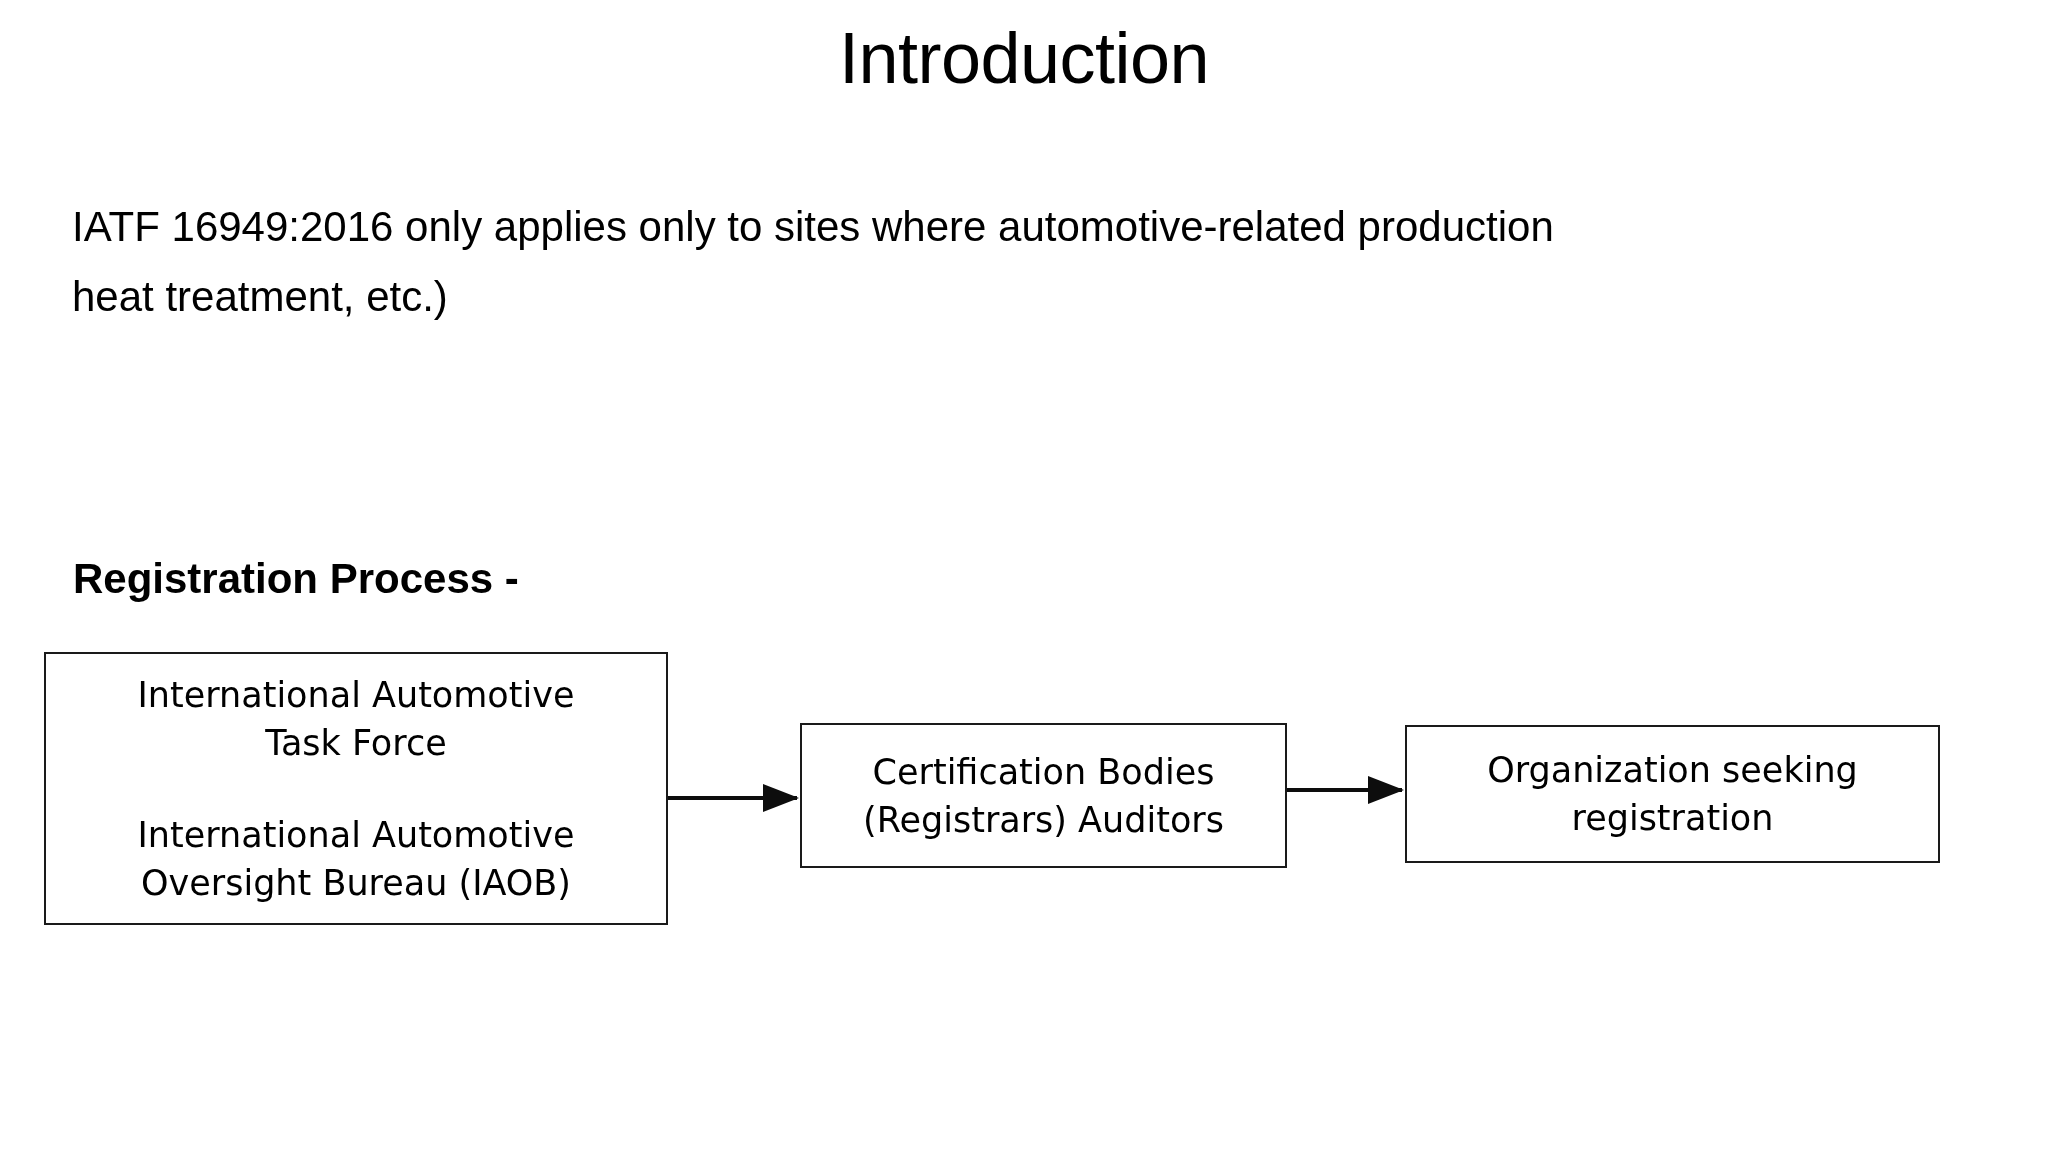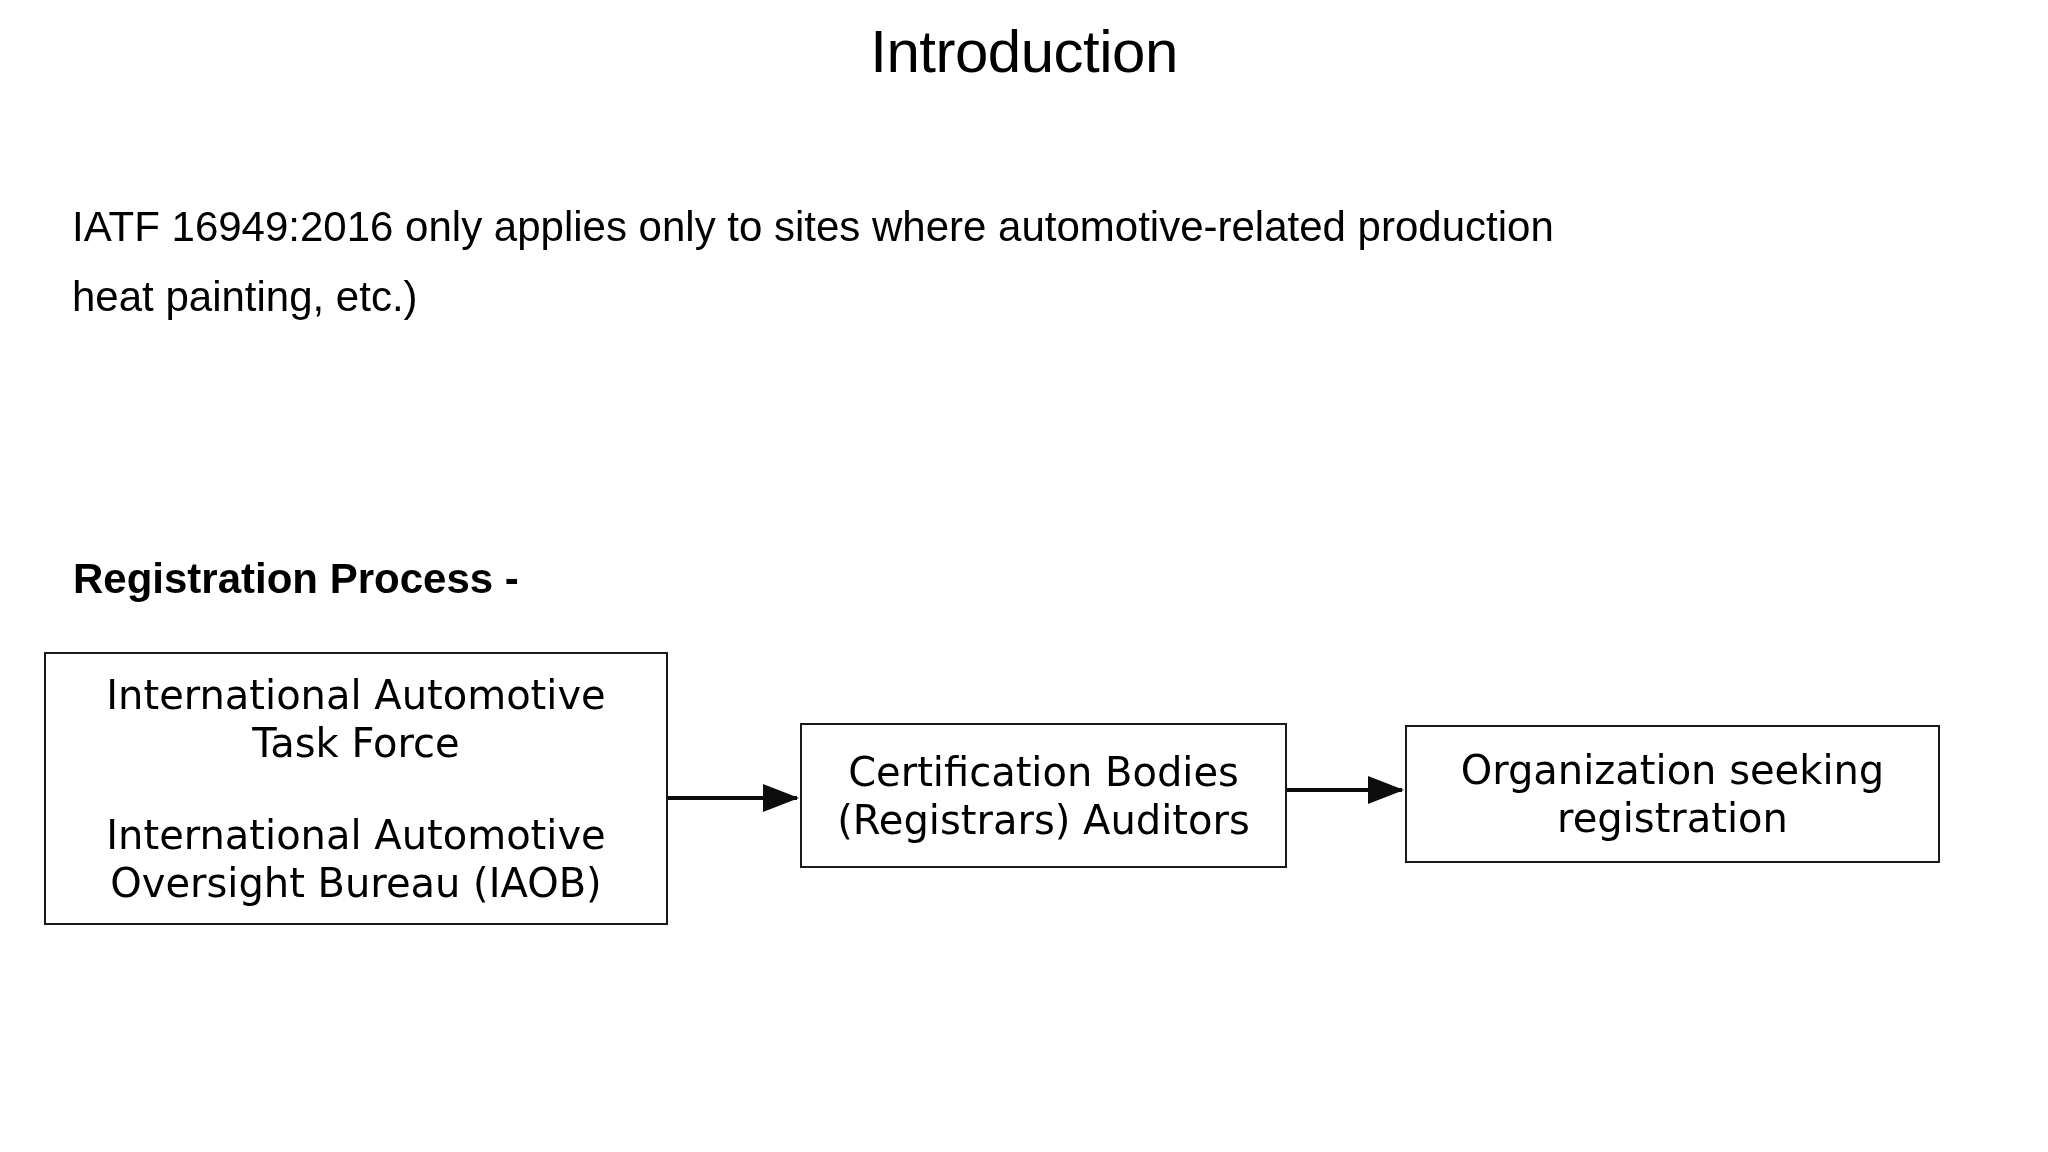--- a/index.html
+++ b/index.html
@@ -25,21 +25,21 @@
   }
 
   
   .slide-title {
     position: absolute;
     left: 0;
     top: 18px;
     width: 2048px;
     text-align: center;
     font-family: "Liberation Sans", sans-serif;
-    font-size: 60px;
+    font-size: 72px;
     font-weight: 400;
     line-height: 1.12;
     letter-spacing: -0.5px;
     color: #000000;
     white-space: pre;
   }
 
   
   .body-paragraph {
     position: absolute;
@@ -83,21 +83,21 @@
   .flow-box {
     position: absolute;
     box-sizing: border-box;
     border: 2px solid #1a1a1a;
     background: #ffffff;
     display: flex;
     flex-direction: column;
     align-items: center;
     justify-content: center;
     font-family: "DejaVu Sans", sans-serif;
-    font-size: 40px;
+    font-size: 35px;
     font-weight: 400;
     line-height: 48px;
     color: #000000;
     text-align: center;
     pointer-events: auto;
   }
 
   .flow-box .para {
     display: block;
     width: 100%;
@@ -123,21 +123,21 @@
 </style>
 </head>
 <body>
 
 <div class="slide">
 
   <div class="slide-title">Introduction</div>
 
   <div class="body-paragraph">
     <span class="line">IATF 16949:2016 only applies only to sites where automotive-related production</span>
-    <span class="line">heat painting, etc.)</span>
+    <span class="line">heat treatment, etc.)</span>
   </div>
 
   <div class="section-heading">Registration Process -</div>
 
   <div class="flow-diagram">
 
     <div class="flow-box" id="flow-box-0">
       <span class="para">International Automotive<br>Task Force</span>
       <span class="para">International Automotive<br>Oversight Bureau (IAOB)</span>
     </div>

